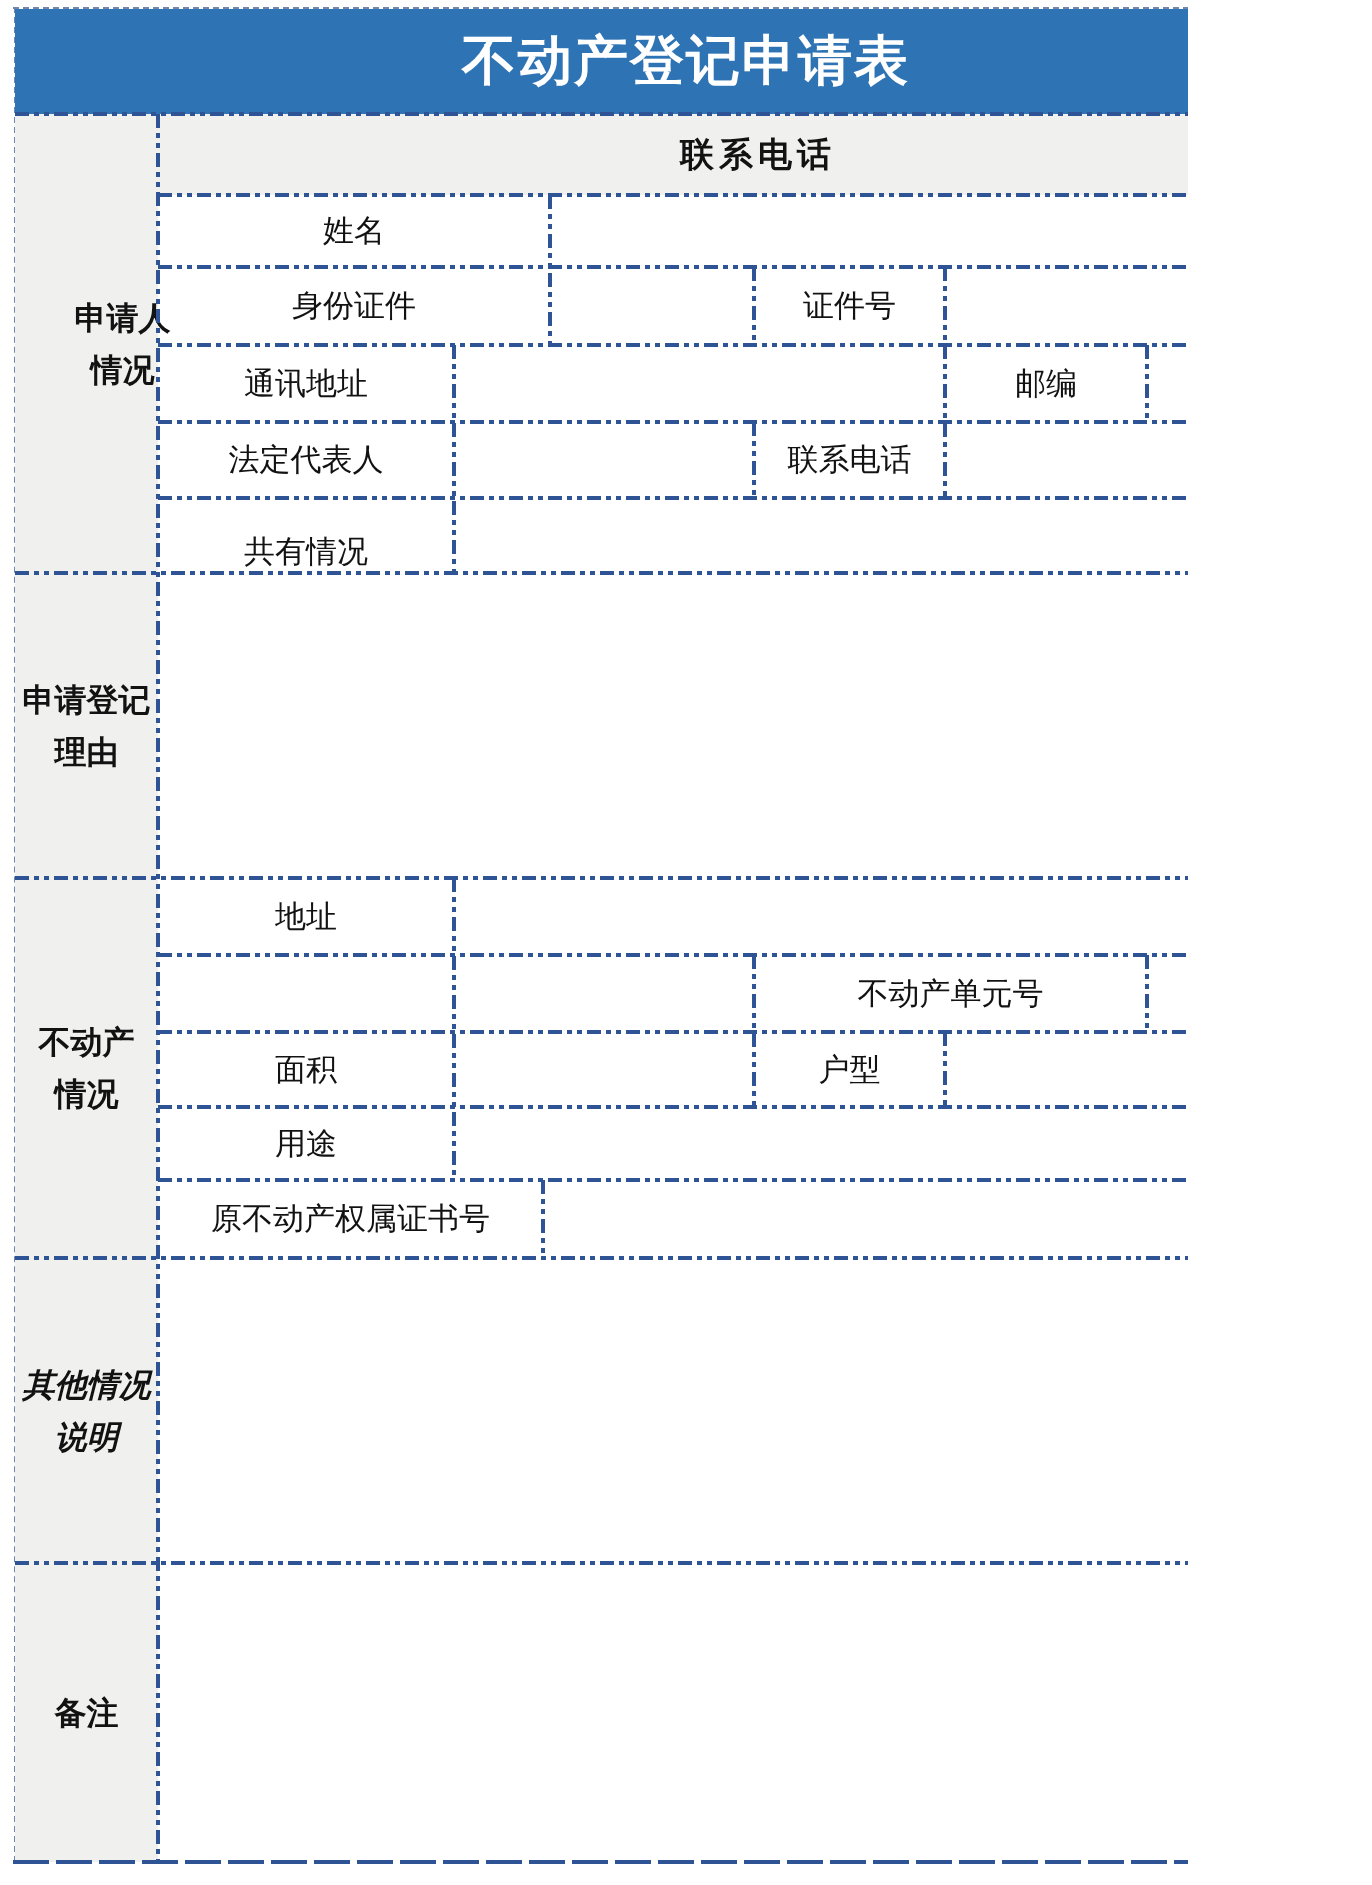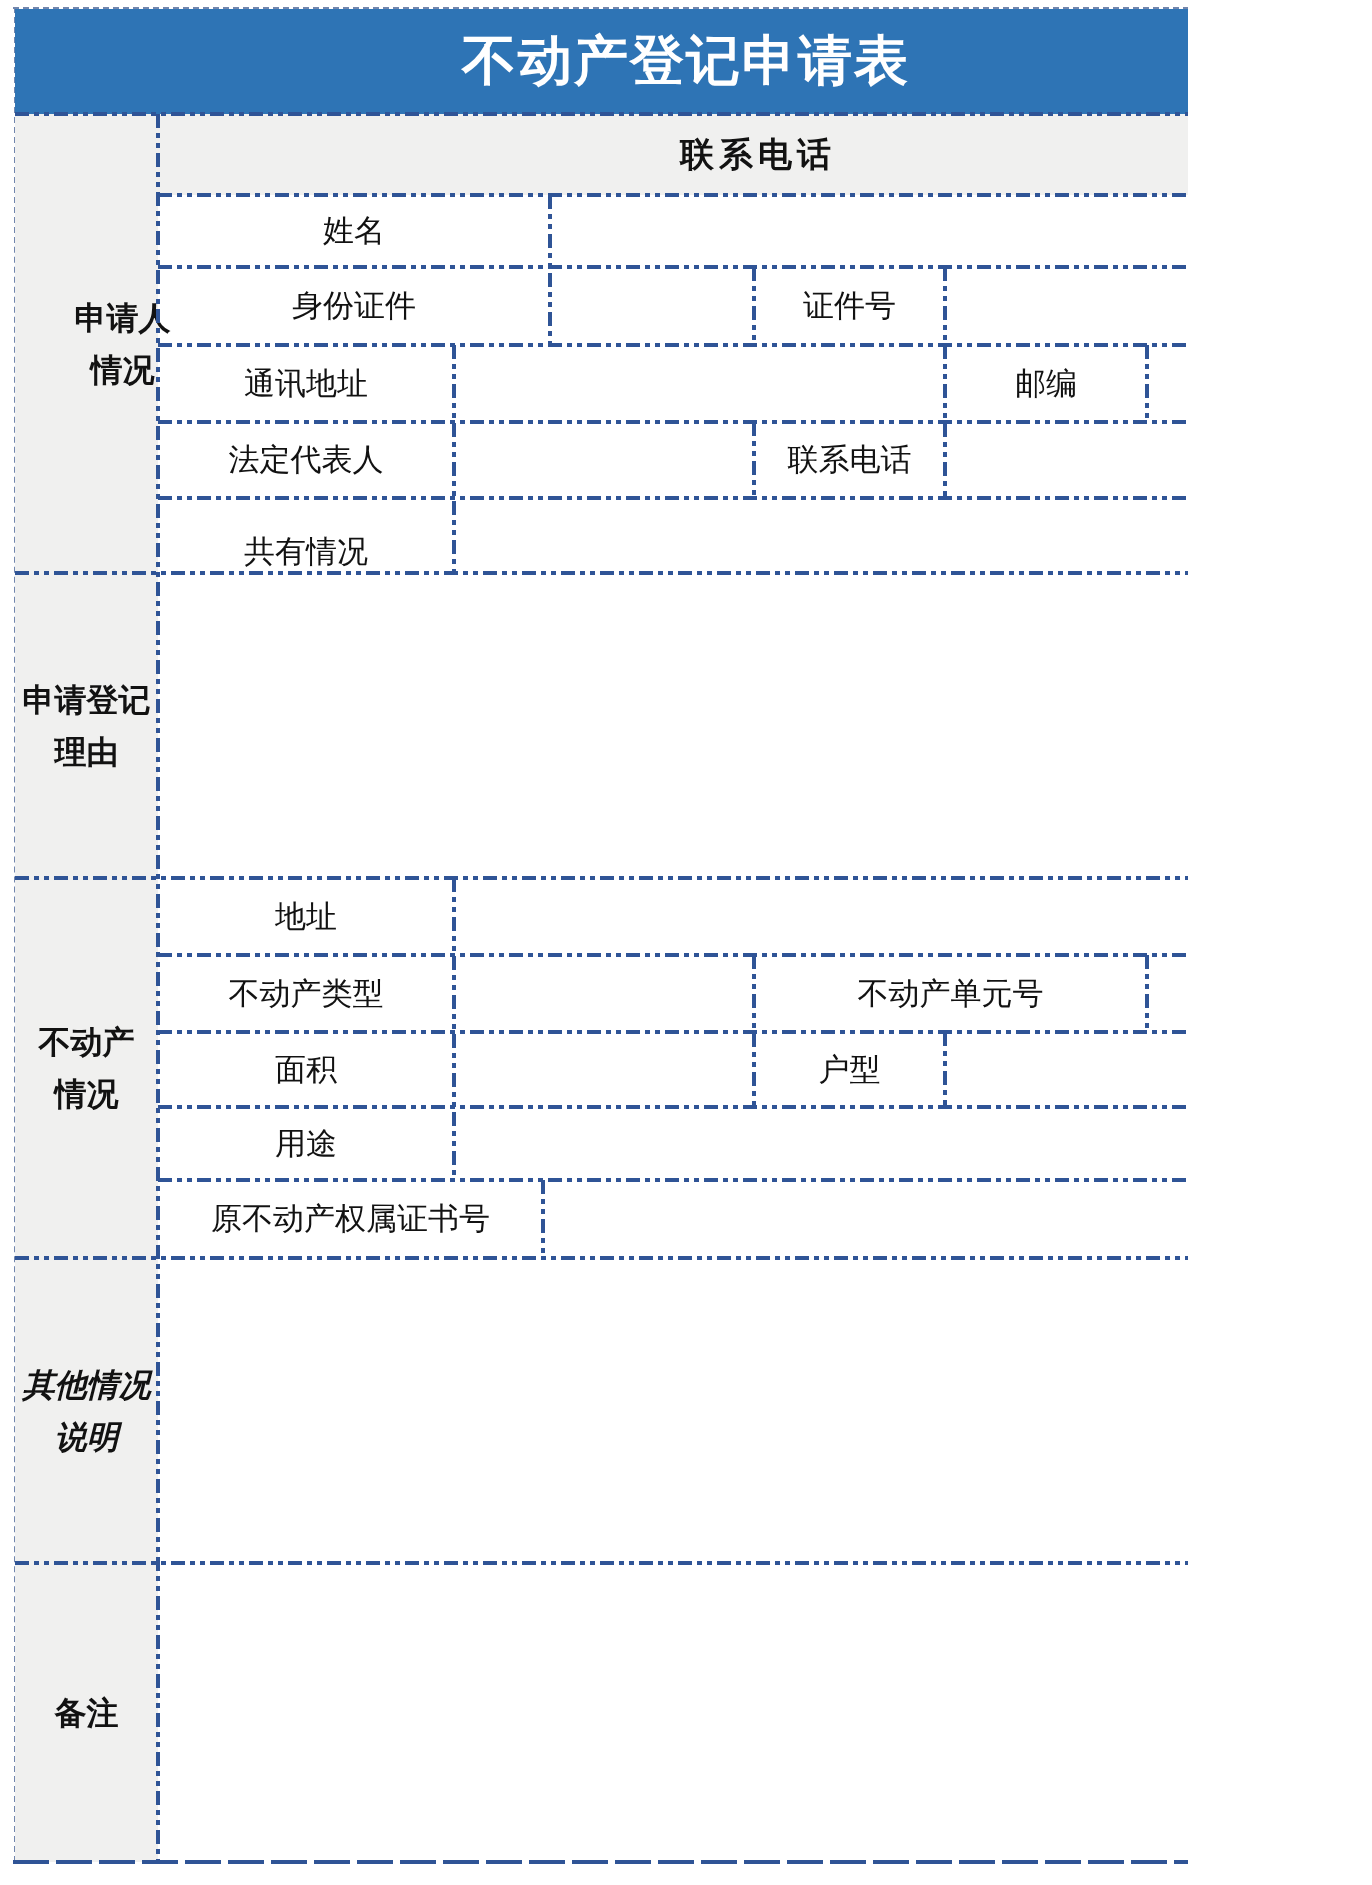--- a/index.html
+++ b/index.html
@@ -100,21 +100,20 @@
 
   <div class="abs cell-label" style="left:158px;top:195px;width:392px;height:72px;">姓名</div>
   <div class="abs cell-label" style="left:158px;top:267px;width:392px;height:78px;">身份证件</div>
   <div class="abs cell-label" style="left:754px;top:267px;width:191px;height:78px;">证件号</div>
   <div class="abs cell-label" style="left:158px;top:345px;width:296px;height:77px;">通讯地址</div>
   <div class="abs cell-label" style="left:945px;top:345px;width:202px;height:77px;">邮编</div>
   <div class="abs cell-label" style="left:158px;top:422px;width:296px;height:76px;">法定代表人</div>
   <div class="abs cell-label" style="left:754px;top:422px;width:191px;height:76px;">联系电话</div>
   <div class="abs cell-label" style="left:158px;top:514px;width:296px;height:75px;">共有情况</div>
   <div class="abs cell-label" style="left:158px;top:878px;width:296px;height:77px;">地址</div>
-  <div class="abs cell-label" style="left:158px;top:955px;width:296px;height:77px;">不动产类型</div>
   <div class="abs cell-label" style="left:754px;top:955px;width:393px;height:77px;">不动产单元号</div>
   <div class="abs cell-label" style="left:158px;top:1032px;width:296px;height:75px;">面积</div>
   <div class="abs cell-label" style="left:754px;top:1032px;width:191px;height:75px;">户型</div>
   <div class="abs cell-label" style="left:158px;top:1107px;width:296px;height:73px;">用途</div>
   <div class="abs cell-label" style="left:158px;top:1180px;width:385px;height:78px;">原不动产权属证书号</div>
 
   <div class="abs input-cell" style="left:550px;top:195px;width:808px;height:72px;"></div>
   <div class="abs input-cell" style="left:550px;top:267px;width:204px;height:78px;"></div>
   <div class="abs input-cell" style="left:945px;top:267px;width:413px;height:78px;"></div>
   <div class="abs input-cell" style="left:454px;top:345px;width:491px;height:77px;"></div>

